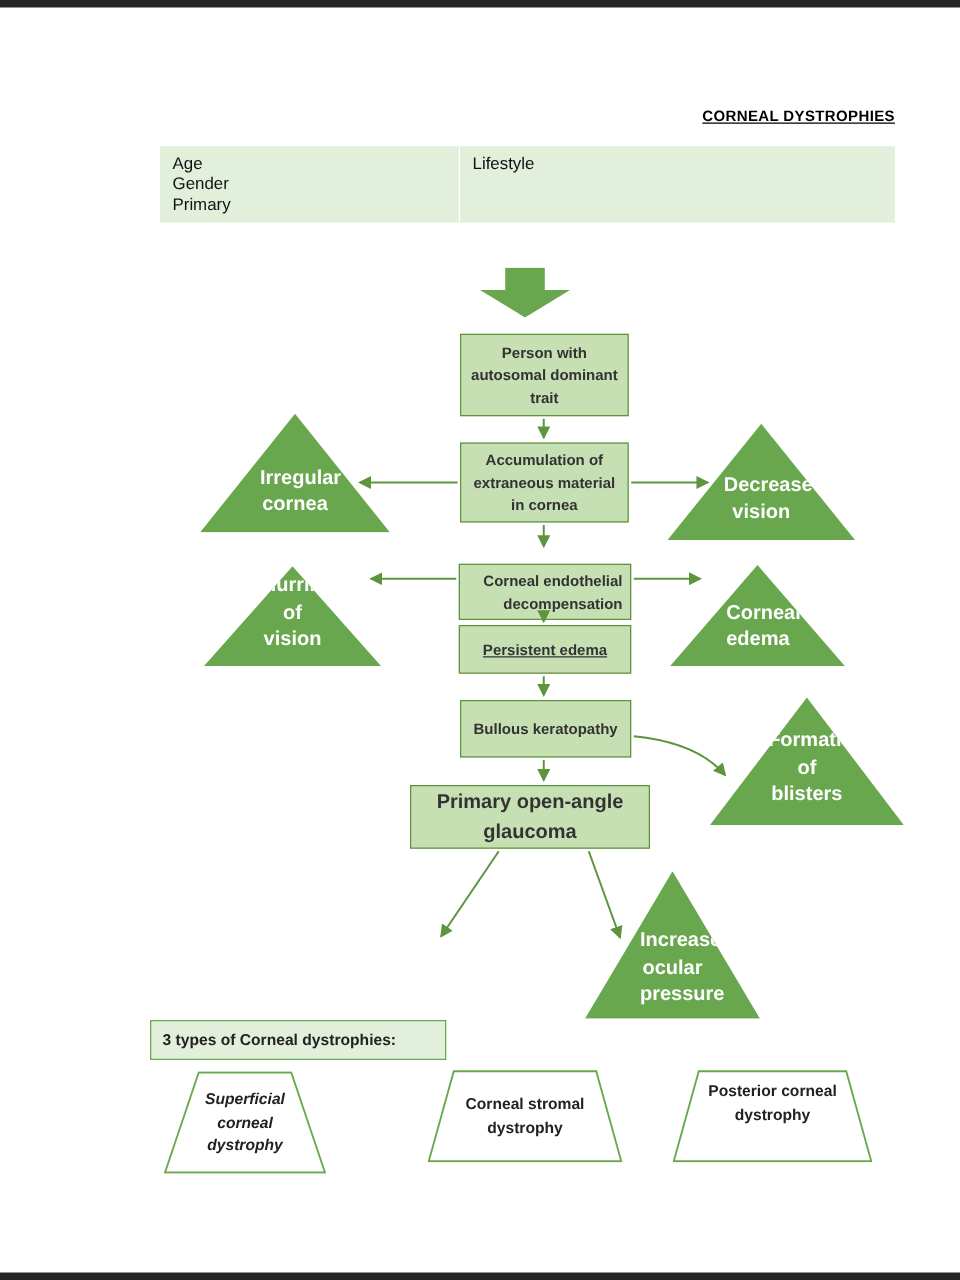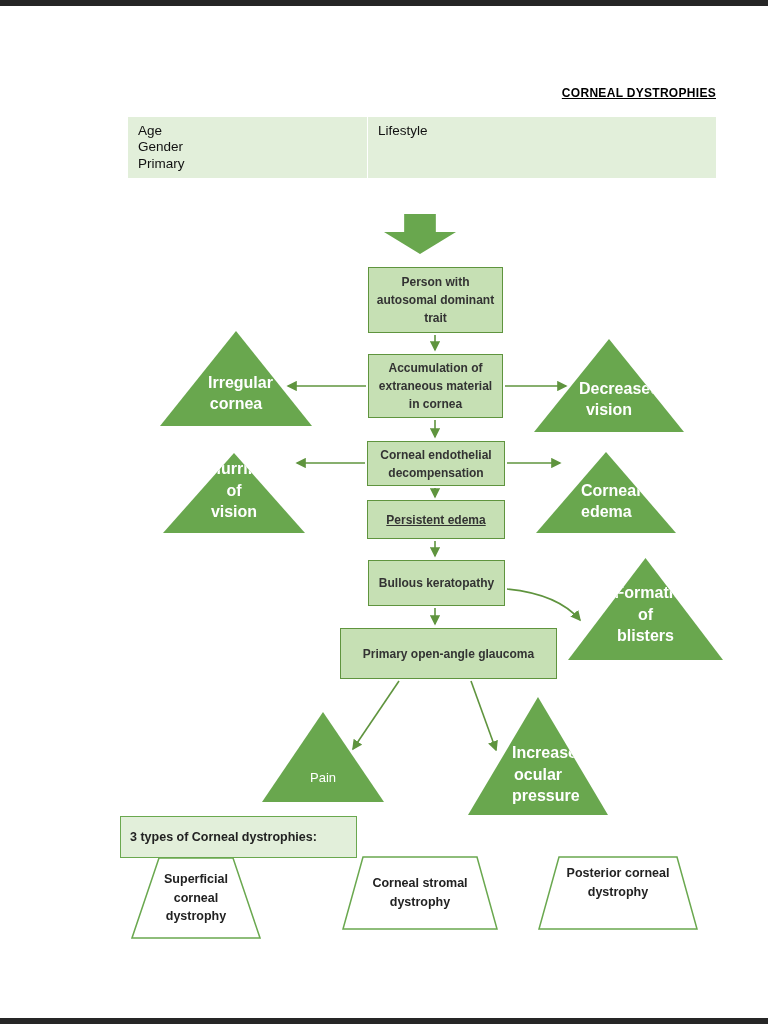--- a/index.html
+++ b/index.html
@@ -23,24 +23,24 @@
   .td:last-child { flex:1; }
 
   .block-arrow { position:absolute; left:384px; top:214px; width:72px; height:40px; background:#69a74e;
                  clip-path:polygon(28% 0, 72% 0, 72% 45%, 100% 45%, 50% 100%, 0 45%, 28% 45%); }
 
   .fbox { position:absolute; display:flex; align-items:center; justify-content:center; text-align:center;
           background:#c6e0b4; border:1.6px solid #5f943e; font-size:12px; font-weight:bold; color:#333;
           line-height:1.5; padding:4px 6px; }
   #b-person        { left:368px; top:267px; width:135px; height:66px; }
   #b-accumulation  { left:368px; top:354px; width:135px; height:64px; }
-  #b-decompensation{ left:367px; top:441px; width:138px; height:45px; }
+  #b-decompensation{ left:367px; top:451px; width:138px; height:45px;text-align:right; }
   #b-persistent    { left:367px; top:500px; width:138px; height:39px;text-decoration:underline; }
   #b-bullous       { left:368px; top:560px; width:137px; height:46px; }
-  #b-glaucoma      { left:340px; top:628px; width:217px; height:51px; font-size:12px; }
+  #b-glaucoma      { left:328px; top:628px; width:192px; height:51px; font-size:16px; }
 
   .tri { position:absolute; background:#69a74e; clip-path:polygon(50% 0, 100% 100%, 0 100%); }
   .tri-label { position:absolute; left:50%; transform:translateX(-50%); bottom:11px; text-align:center;
                color:#fff; font-size:16px; font-weight:600; line-height:1.35; }
   #t-irregular { left:160px; top:331px; width:152px; height:95px; }
   #t-decreased { left:534px; top:339px; width:150px; height:93px; }
   #t-blurring  { left:163px; top:453px; width:142px; height:80px; }
   #t-edema     { left:536px; top:452px; width:140px; height:81px; }
   #t-formation { left:568px; top:558px; width:155px; height:102px; }
   #t-pain      { left:262px; top:712px; width:122px; height:90px; }
@@ -48,33 +48,33 @@
   #t-irregular .tri-label { width:56px; }
   #t-decreased .tri-label { width:60px; }
   #t-blurring  .tri-label { width:58px; bottom:10px; }
   #t-edema     .tri-label { width:50px; bottom:10px; }
   #t-formation .tri-label { width:62px; bottom:13px; }
   #t-increase  .tri-label { width:52px; bottom:8px; }
   #t-pain      .tri-label { width:auto; font-size:13px; font-weight:400; bottom:15px; }
 
   .arrows { position:absolute; left:0; top:0; pointer-events:none; }
 
-  .types-heading { position:absolute; left:120px; top:816px; width:237px; height:42px; background:#e2efda;
+  .types-heading { position:absolute; left:120px; top:816px; width:237px; height:32px; background:#e2efda;
                    border:1.2px solid #6aa84f; font-size:12.5px; font-weight:bold; color:#222;
                    display:flex; align-items:center; padding-left:9px; }
 
   .trap { position:absolute; }
   .trap svg { position:absolute; left:0; top:0; }
   .trap-label { position:absolute; left:0; top:0; right:0; bottom:0; display:flex; align-items:center;
                 justify-content:center; text-align:center; font-size:12.5px; font-weight:bold; color:#222;
                 line-height:1.5; }
   #tr-1 { left:131px; top:857px; width:130px; height:82px; }
   #tr-2 { left:342px; top:856px; width:156px; height:74px; }
   #tr-3 { left:538px; top:856px; width:160px; height:54px; }
-  #tr-1 .trap-label { padding:0 18px; }
+  #tr-1 .trap-label { padding:0 18px;font-style:italic; }
   #tr-2 .trap-label { padding:0 20px; }
   #tr-3 .trap-label { padding:0 20px; }
 </style>
 </head>
 <body>
 
 <div class="page">
   <div class="edge top"></div>
   <div class="edge bottom"></div>
 
@@ -109,23 +109,20 @@
     <span class="tri-label">Decreased vision</span>
   </div>
   <div class="tri" id="t-blurring">
     <span class="tri-label">Blurring of vision</span>
   </div>
   <div class="tri" id="t-edema">
     <span class="tri-label">Corneal edema</span>
   </div>
   <div class="tri" id="t-formation">
     <span class="tri-label">Formation of blisters</span>
-  </div>
-  <div class="tri" id="t-pain">
-    <span class="tri-label">Pain</span>
   </div>
   <div class="tri" id="t-increase">
     <span class="tri-label">Increase ocular pressure</span>
   </div>
 
   <svg class="arrows" width="768" height="1024" viewBox="0 0 768 1024">
     <defs>
       <marker id="ah" viewBox="0 0 10 10" refX="8.5" refY="5" markerWidth="6.5" markerHeight="6.5" orient="auto-start-reverse">
         <path d="M0,0 L10,5 L0,10 z" fill="#5f943e"></path>
       </marker>

